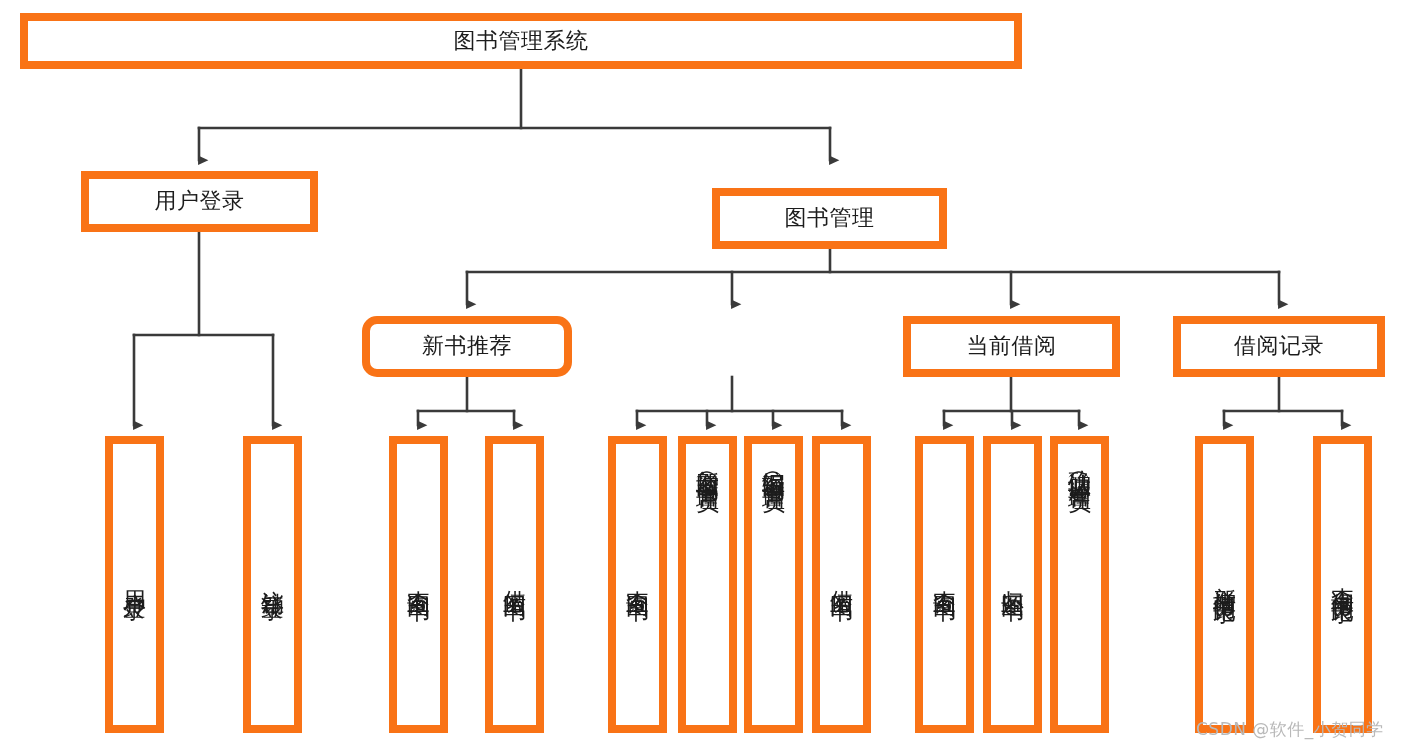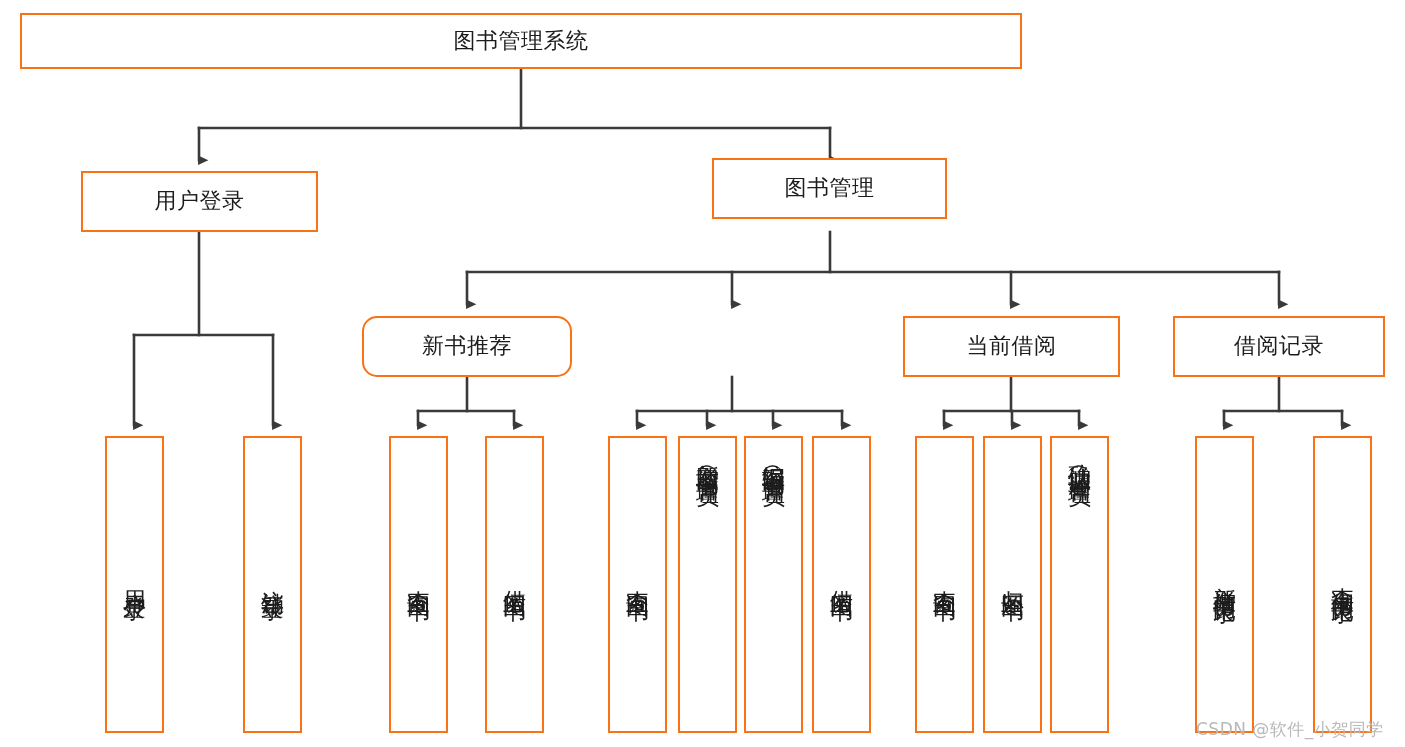--- a/index.html
+++ b/index.html
@@ -23,21 +23,21 @@
     left: 0;
     top: 0;
     width: 1405px;
     height: 747px;
     pointer-events: none;
   }
   .node {
     position: absolute;
     box-sizing: border-box;
     background: #ffffff;
-    border: 2px solid #f97316;
+    border: 8px solid #f97316;
     display: flex;
     align-items: center;
     justify-content: center;
     color: #1c1c1c;
   }
   .node .label {
     display: block;
     text-align: center;
     line-height: 1.12;
     letter-spacing: 0.5px;
@@ -134,21 +134,21 @@
     </g>
   </svg>
 
   <div class="node horiz" style="left:20px; top:13px; width:1002px; height:56px;">
     <span class="label">图书管理系统</span>
   </div>
 
   <div class="node horiz" style="left:81px; top:171px; width:237px; height:61px;">
     <span class="label">用户登录</span>
   </div>
-  <div class="node horiz" style="left:712px; top:158px; width:235px; height:61px;">
+  <div class="node horiz" style="left:712px; top:188px; width:235px; height:61px;">
     <span class="label">图书管理</span>
   </div>
 
   <div class="node horiz" style="left:362px; top:316px; width:210px; height:61px;border-radius:15px;">
     <span class="label">新书推荐</span>
   </div>
   <div class="node horiz" style="left:903px; top:316px; width:217px; height:61px;">
     <span class="label">当前借阅</span>
   </div>
   <div class="node horiz" style="left:1173px; top:316px; width:212px; height:61px;">

